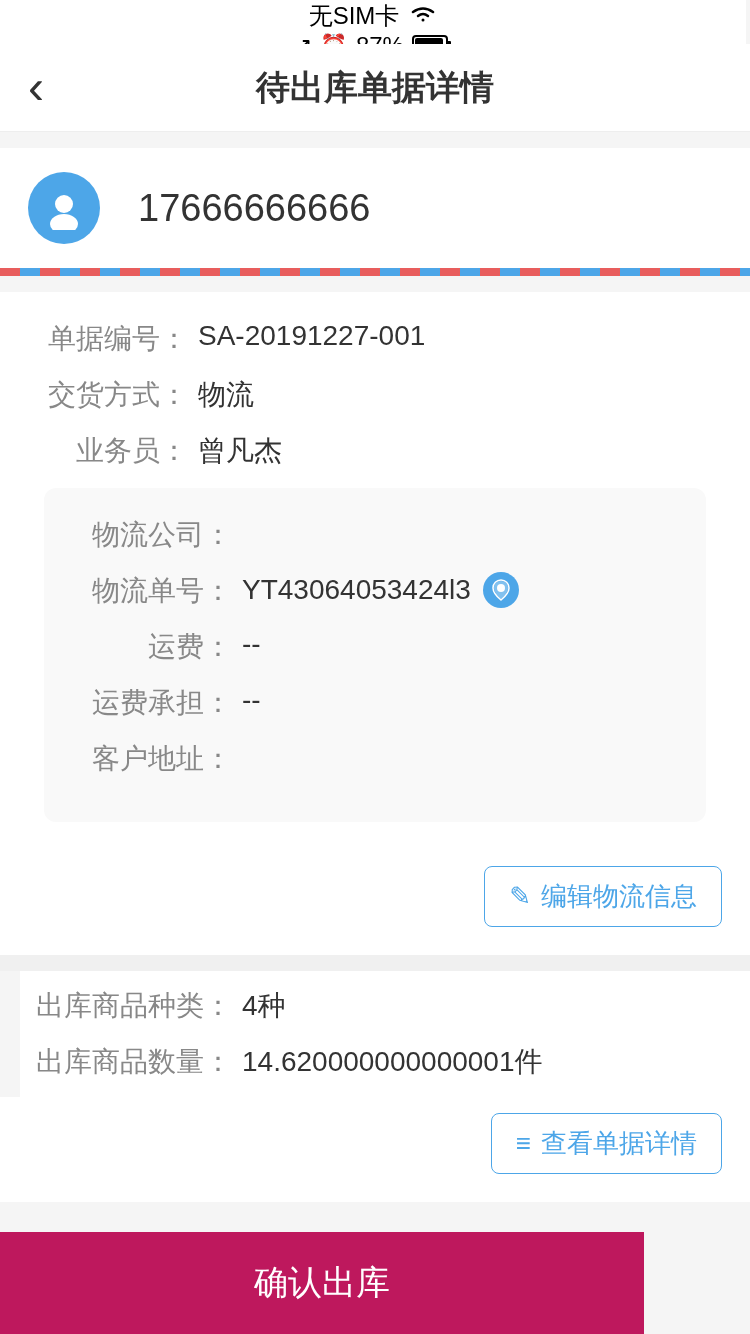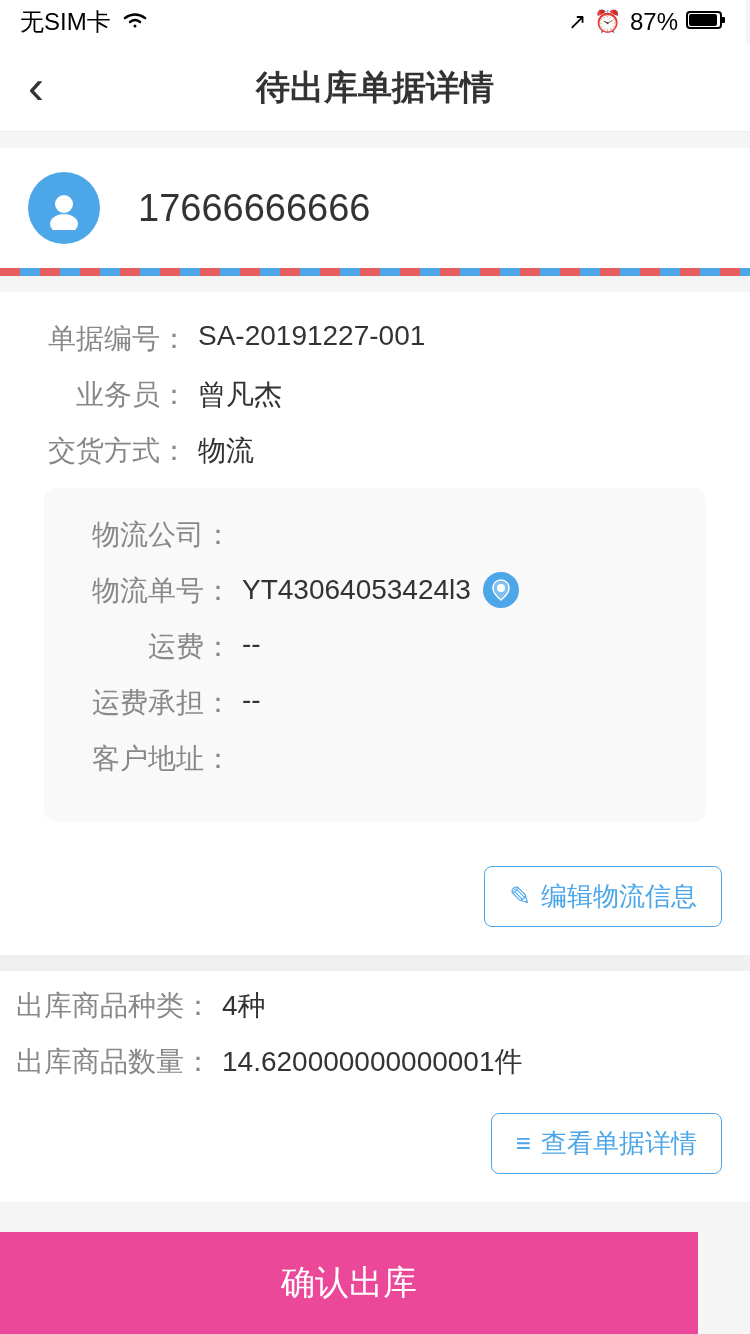--- a/index.html
+++ b/index.html
@@ -18,20 +18,21 @@
     .status-bar {
       width: 746px;
       height: 44px;
       background: #fff;
       display: flex;
       align-items: center;
       justify-content: space-between;
       padding: 0 20px;
       font-size: 24px;
       color: #000;
+      flex-direction: column;
     }
     .status-bar-left {
       display: flex;
       align-items: center;
       gap: 10px;
     }
     .status-bar-center {
       font-size: 28px;
       font-weight: 500;
     }
@@ -201,20 +202,21 @@
     .section-separator {
       height: 16px;
       background: #f0f0f0;
     }
 
     
     .goods-section {
       background: #fff;
       padding: 16px;
       margin-top: 0;
+      margin-left: 20px;
     }
 
     
     .view-detail-btn {
       display: flex;
       align-items: center;
       justify-content: flex-end;
       padding: 16px 28px 28px;
       background: #fff;
     }
@@ -224,22 +226,22 @@
       flex: 1;
       background: #f5f5f5;
       min-height: 200px;
     }
 
     
     .confirm-btn-wrapper {
       position: fixed;
       bottom: 0;
       left: 0;
-      width: 698px;
-      background: #ec4899;
+      width: 644px;
+      background: #be185d;
       padding: 28px 0;
       text-align: center;
       cursor: pointer;
     }
     .confirm-btn-text {
       color: #fff;
       font-size: 34px;
       font-weight: 500;
     }
   </style>
@@ -289,26 +291,26 @@
 </div>
 
 <div class="dashed-divider"></div>
 
 <div class="info-section">
   <div class="info-row">
     <span class="info-label">单据编号：</span>
     <span class="info-value">SA-20191227-001</span>
   </div>
   <div class="info-row">
+    <span class="info-label">交货方式：</span>
+    <span class="info-value">物流</span>
+  </div>
+  <div class="info-row">
     <span class="info-label">业务员：</span>
     <span class="info-value">曾凡杰</span>
-  </div>
-  <div class="info-row">
-    <span class="info-label">交货方式：</span>
-    <span class="info-value">物流</span>
   </div>
 
   <div class="logistics-card">
     <div class="logistics-row">
       <span class="logistics-label">物流公司：</span>
     </div>
     <div class="logistics-row">
       <span class="logistics-label">物流单号：</span>
       <span class="logistics-value">
         <span>YT43064053424l3</span>

